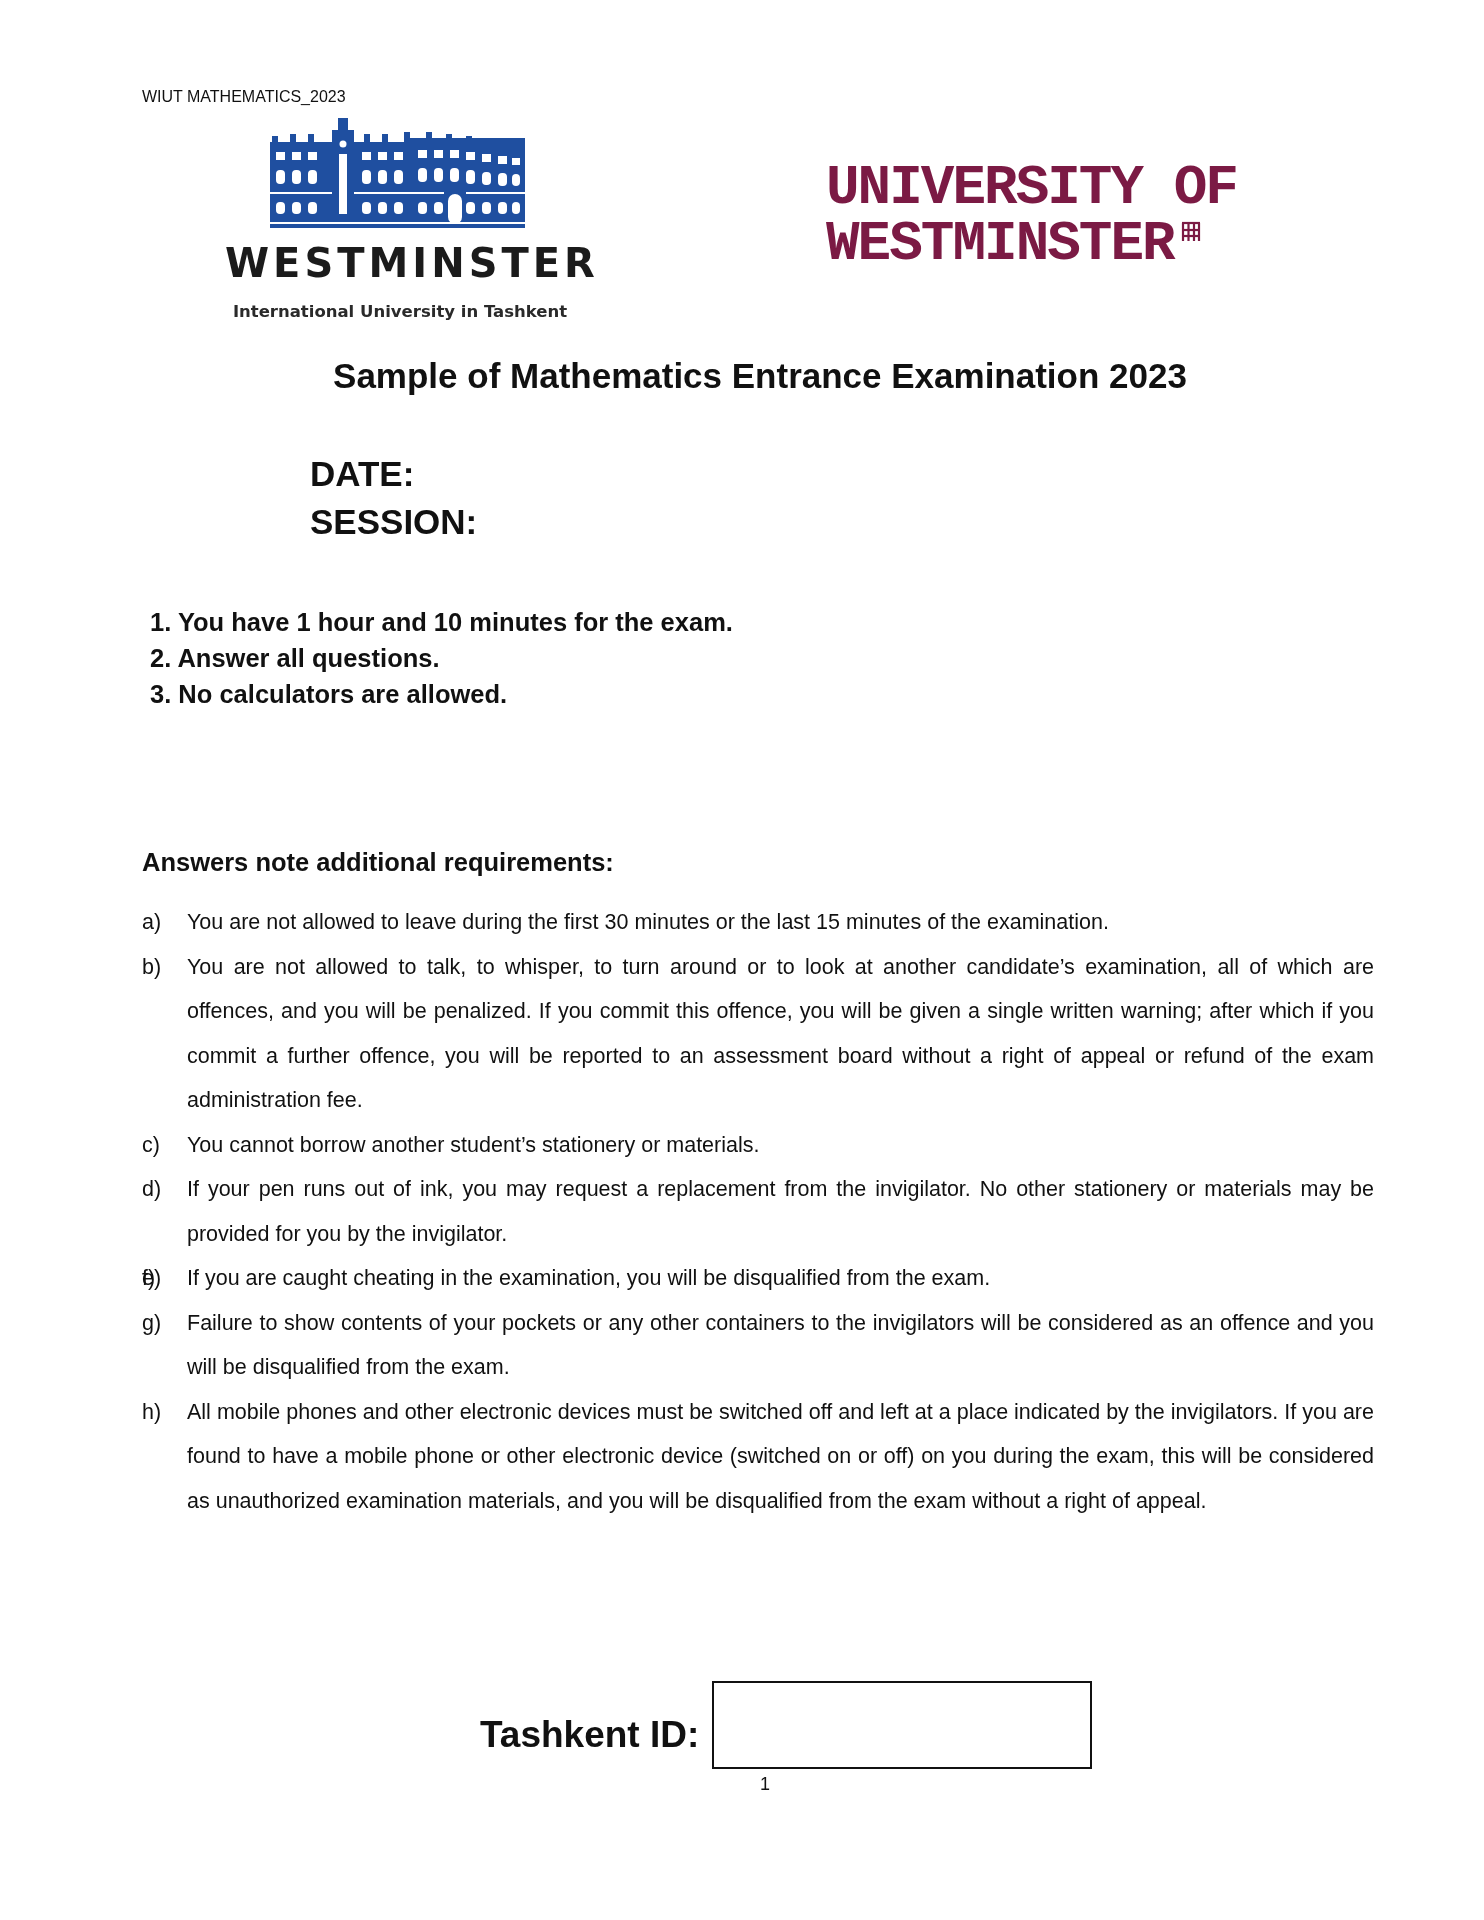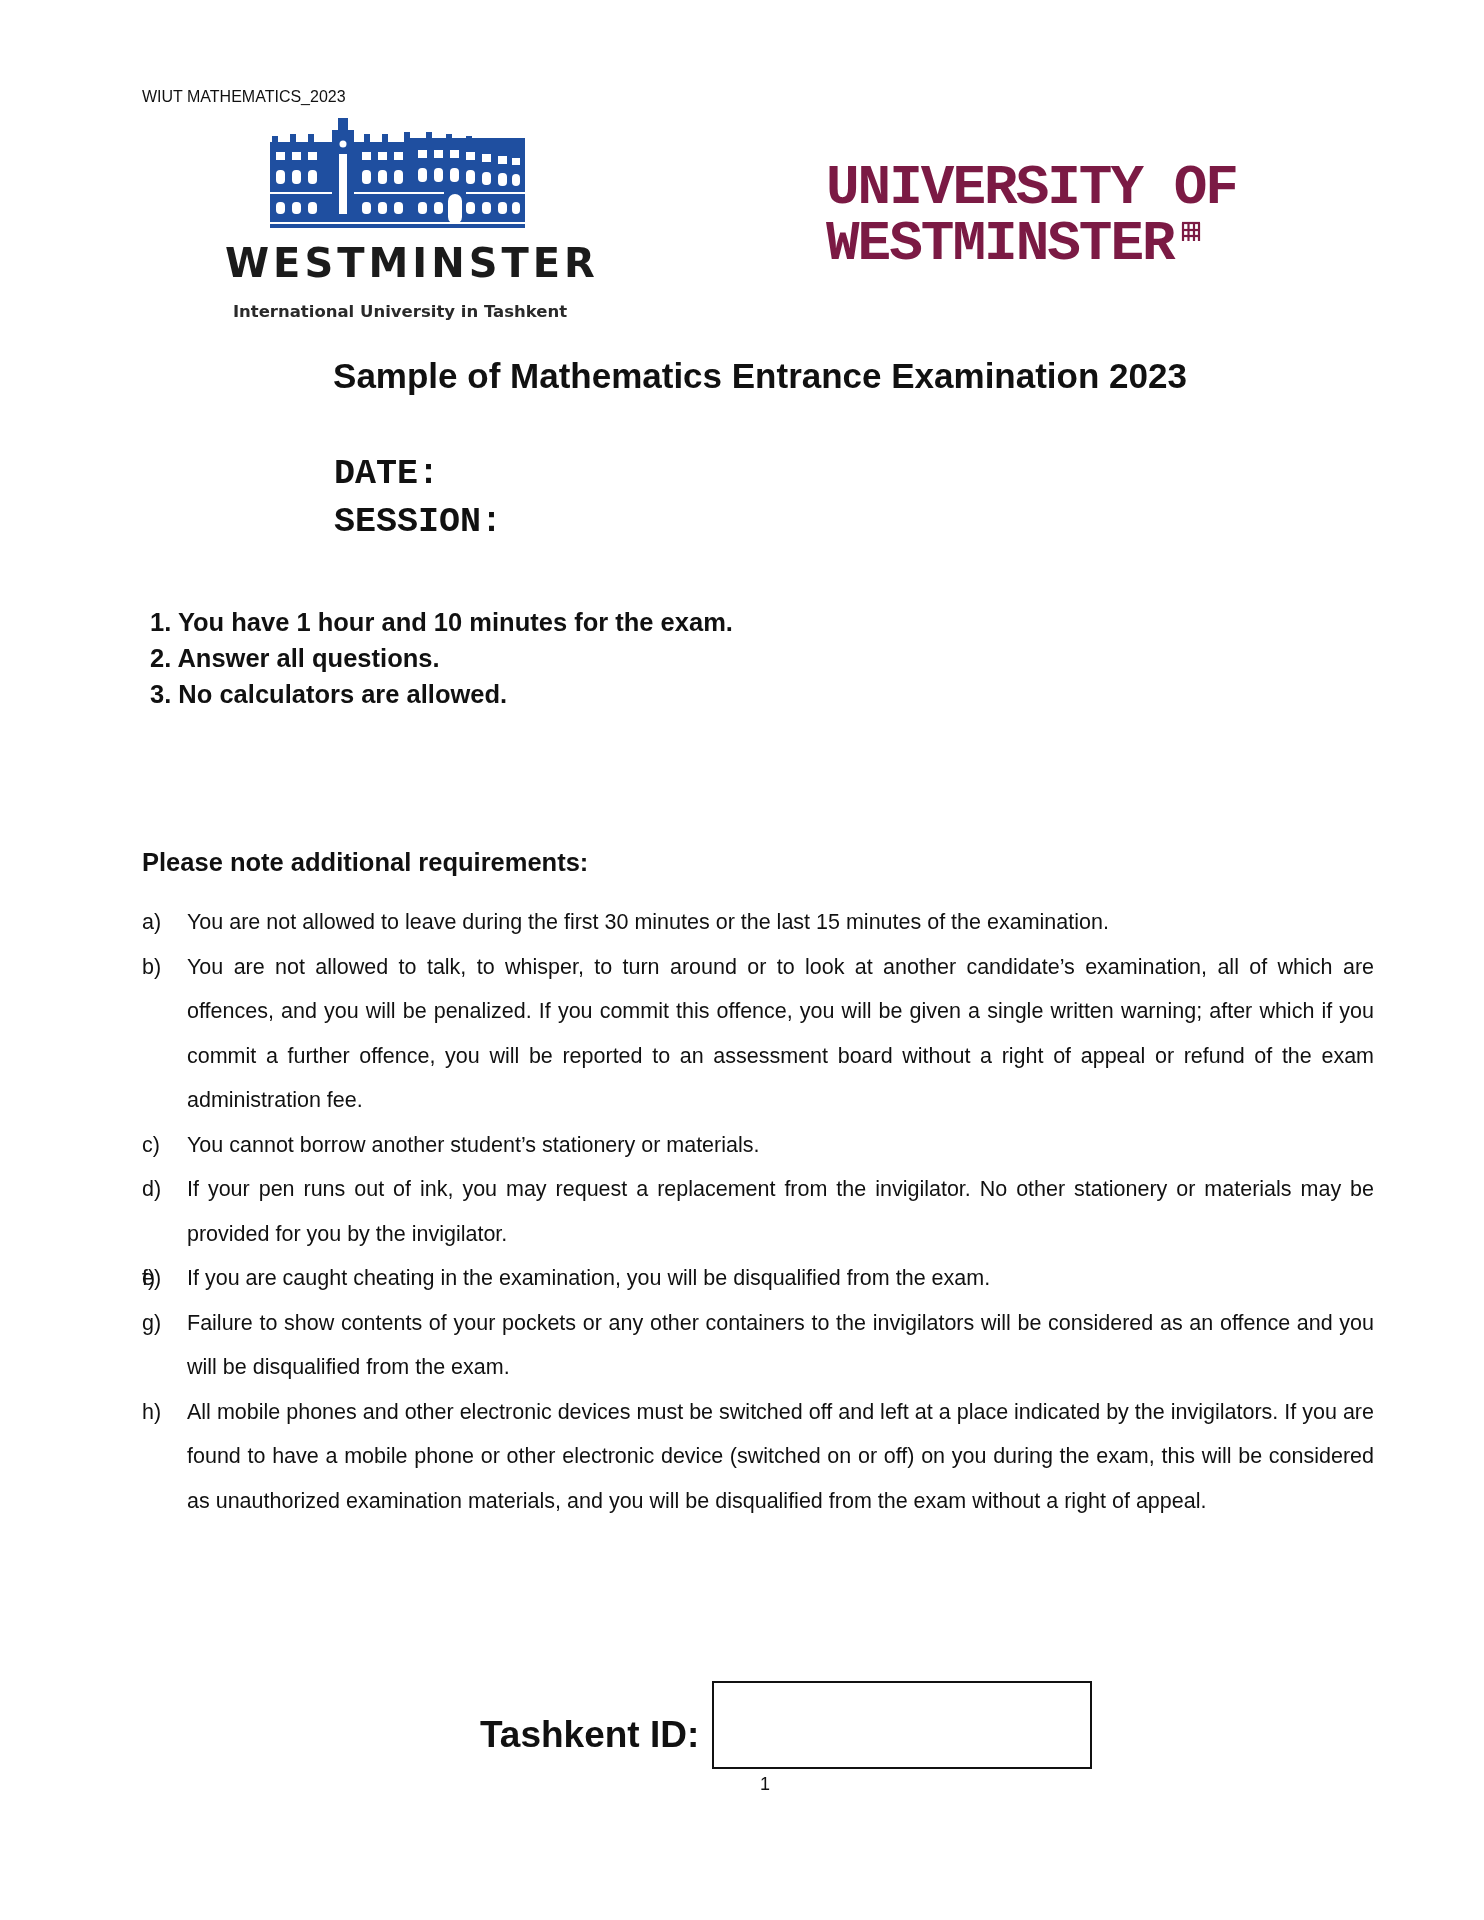--- a/index.html
+++ b/index.html
@@ -69,25 +69,24 @@
 
     .title {
       left: 0; top: 356px; width: 1520px;
       text-align: center;
       font-weight: bold;
       font-size: 35px;
       white-space: nowrap;
     }
 
     .meta-label {
-      left: 334px;
+      left: 310px;
       font-weight: bold;
       font-size: 35px;
       white-space: nowrap;
-      font-family: Liberation Mono, monospace;
     }
 
     .rules {
       left: 142px; top: 596px; width: 1160px;
       font-weight: bold;
       font-size: 25.5px;
       line-height: 36px;
       margin: 8px; padding: 0;
       list-style: none;
     }
@@ -237,21 +236,21 @@
 
 <div class="abs meta-label" style="top:454px;">DATE:</div>
 <div class="abs meta-label" style="top:502px;">SESSION:</div>
 
 <ol class="abs rules">
   <li>1. You have 1 hour and 10 minutes for the exam.</li>
   <li>2. Answer all questions.</li>
   <li>3. No calculators are allowed.</li>
 </ol>
 
-<div class="abs req-heading">Please note additional requirements:</div>
+<div class="abs req-heading">Answers note additional requirements:</div>
 
 <ul class="abs req-list">
   <li class="req-item"><span class="req-letter">a)</span><span>You are not allowed to leave during the first 30 minutes or the last 15 minutes of the examination.</span></li>
   <li class="req-item"><span class="req-letter">b)</span><span>You are not allowed to talk, to whisper, to turn around or to look at another candidate’s examination, all of which are offences, and you will be penalized. If you commit this offence, you will be given a single written warning; after which if you commit a further offence, you will be reported to an assessment board without a right of appeal or refund of the exam administration fee.</span></li>
   <li class="req-item"><span class="req-letter">c)</span><span>You cannot borrow another student’s stationery or materials.</span></li>
   <li class="req-item"><span class="req-letter">d)</span><span>If your pen runs out of ink, you may request a replacement from the invigilator. No other stationery or materials may be provided for you by the invigilator.</span></li>
   <li class="req-item"><span class="req-letter">e)</span></li>
   <li class="req-item"><span class="req-letter">f)</span><span>If you are caught cheating in the examination, you will be disqualified from the exam.</span></li>
   <li class="req-item"><span class="req-letter">g)</span><span>Failure to show contents of your pockets or any other containers to the invigilators will be considered as an offence and you will be disqualified from the exam.</span></li>
   <li class="req-item"><span class="req-letter">h)</span><span>All mobile phones and other electronic devices must be switched off and left at a place indicated by the invigilators. If you are found to have a mobile phone or other electronic device (switched on or off) on you during the exam, this will be considered as unauthorized examination materials, and you will be disqualified from the exam without a right of appeal.</span></li>

